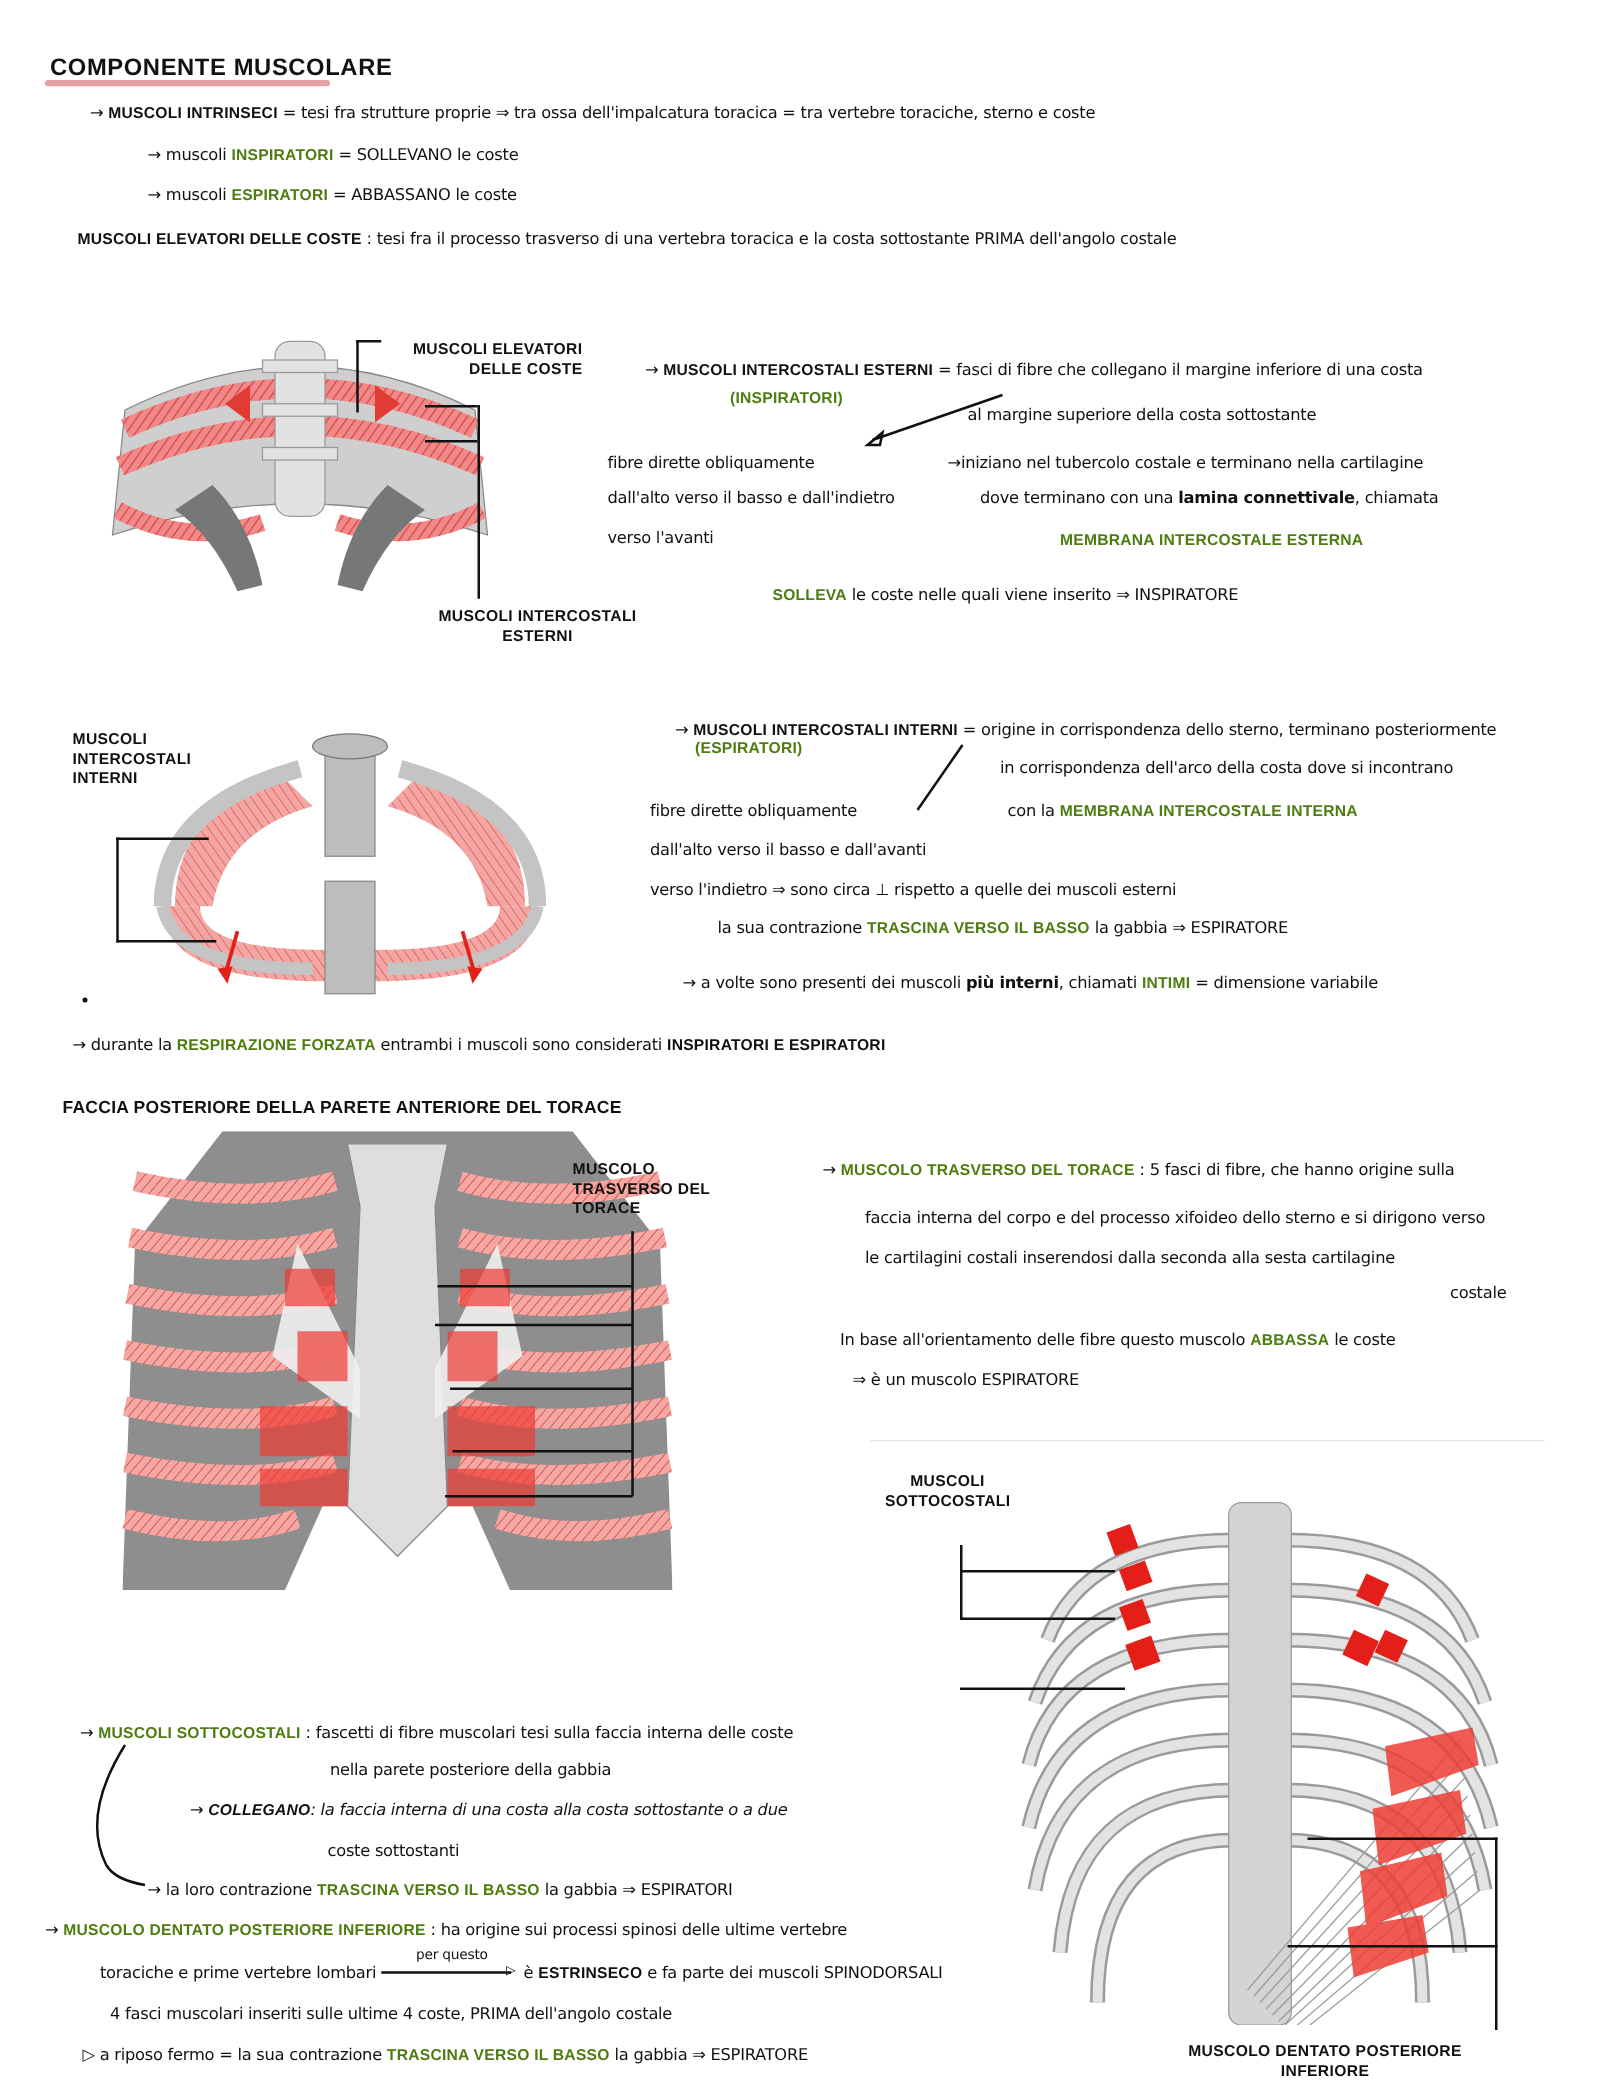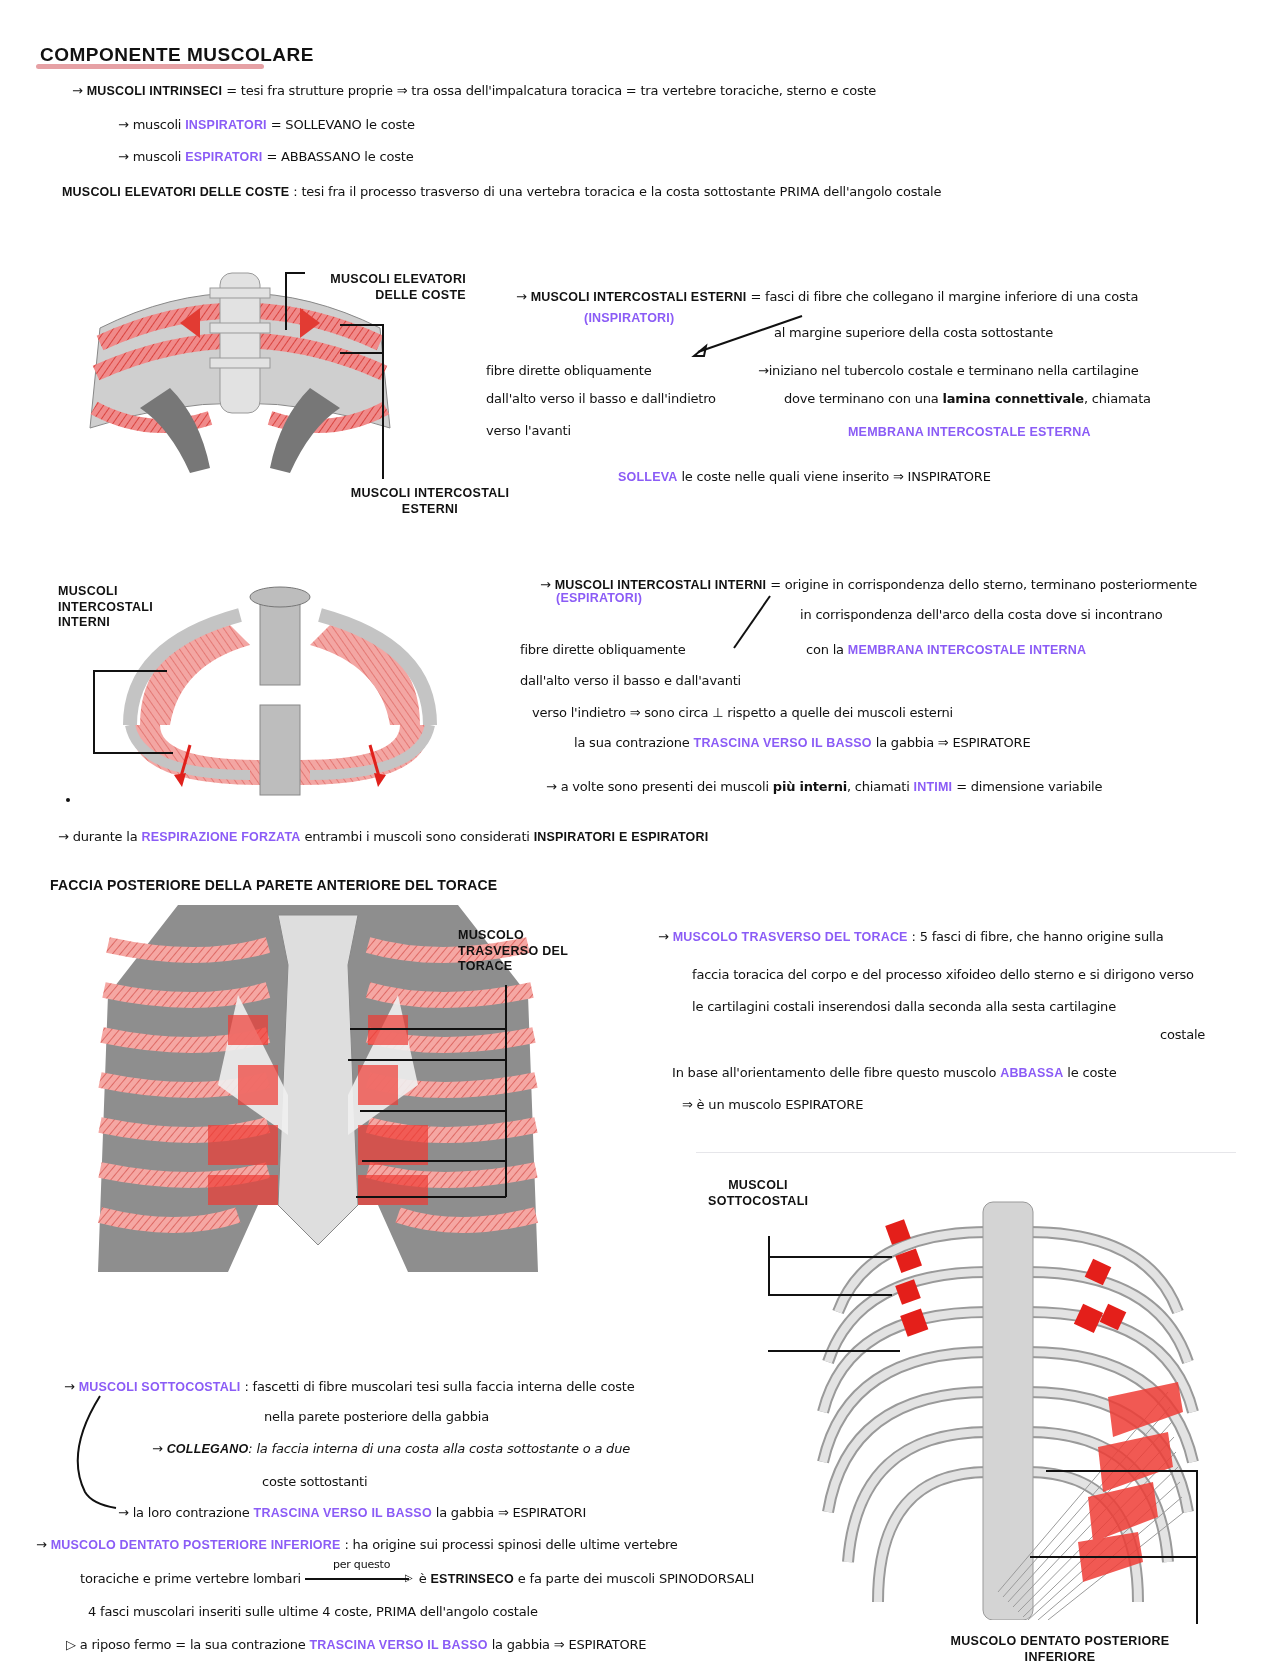--- a/index.html
+++ b/index.html
@@ -1,21 +1,21 @@
 <!DOCTYPE html>
 <html><head>
 <meta charset="utf-8">
 <style>
   html, body { margin:0; padding:0; background:#ffffff; }
   body { width:1280px; height:1680px; position:relative; overflow:hidden;
          font-family:"Liberation Sans", sans-serif; color:#111; }
   .abs { position:absolute; }
   .hw { font-family:"DejaVu Sans", sans-serif; font-size:13px; line-height:1; white-space:nowrap; letter-spacing:-0.2px; }
   .cap { font-family:"Liberation Sans", sans-serif; font-weight:bold; text-transform:uppercase; font-size:12.5px; letter-spacing:0.2px; }
-  .red { color:#8b5cf6; }
+  .red { color:#4d7c0f; }
   .title { font-size:19px; font-weight:bold; letter-spacing:0.5px; }
   .title-underline { height:5px; background:#e6a1a5; border-radius:3px; }
   .label { font-weight:bold; font-size:12.5px; text-transform:uppercase; line-height:1.25; letter-spacing:0.3px; }
   .figure { position:absolute; }
   svg { display:block; }
 </style>
 </head>
 <body>
 
 <div class="abs title-underline" style="left:36px;top:64px;width:228px;"></div>
@@ -139,21 +139,21 @@
 <div class="abs hw" style="left:800px;top:608px;">in corrispondenza dell'arco della costa dove si incontrano</div>
 <svg class="abs" style="left:726px;top:594px;" width="50" height="60">
   <line x1="44" y1="2" x2="8" y2="54" stroke="#111" stroke-width="2"></line>
 </svg>
 <div class="abs hw" style="left:806px;top:643px;">
   <span>con la</span>
   <span class="cap red">MEMBRANA INTERCOSTALE INTERNA</span>
 </div>
 <div class="abs hw" style="left:520px;top:643px;">fibre dirette obliquamente</div>
 <div class="abs hw" style="left:520px;top:674px;">dall'alto verso il basso e dall'avanti</div>
-<div class="abs hw" style="left:520px;top:706px;margin-left:12px;">verso l'indietro ⇒ sono circa ⊥ rispetto a quelle dei muscoli esterni</div>
+<div class="abs hw" style="left:520px;top:706px;">verso l'indietro ⇒ sono circa ⊥ rispetto a quelle dei muscoli esterni</div>
 <div class="abs hw" style="left:574px;top:736px;">
   <span>la sua contrazione</span>
   <span class="cap red">TRASCINA VERSO IL BASSO</span>
   <span>la gabbia ⇒ ESPIRATORE</span>
 </div>
 <div class="abs hw" style="left:546px;top:780px;">
   <span>→</span>
   <span>a volte sono presenti dei muscoli</span>
   <b>più interni</b><span>, chiamati</span>
   <span class="cap red">INTIMI</span>
@@ -213,21 +213,21 @@
 <div class="abs" style="left:348px;top:1059px;width:158px;height:2px;background:#111;"></div>
 <div class="abs" style="left:360px;top:1110px;width:146px;height:2px;background:#111;"></div>
 <div class="abs" style="left:362px;top:1160px;width:144px;height:2px;background:#111;"></div>
 <div class="abs" style="left:356px;top:1196px;width:150px;height:2px;background:#111;"></div>
 
 <div class="abs hw" style="left:658px;top:930px;">
   <span>→</span>
   <span class="cap red">MUSCOLO TRASVERSO DEL TORACE</span>
   <span>: 5 fasci di fibre, che hanno origine sulla</span>
 </div>
-<div class="abs hw" style="left:692px;top:968px;">faccia toracica del corpo e del processo xifoideo dello sterno e si dirigono verso</div>
+<div class="abs hw" style="left:692px;top:968px;">faccia interna del corpo e del processo xifoideo dello sterno e si dirigono verso</div>
 <div class="abs hw" style="left:692px;top:1000px;">le cartilagini costali inserendosi dalla seconda alla sesta cartilagine</div>
 <div class="abs hw" style="left:1160px;top:1028px;">costale</div>
 <div class="abs hw" style="left:672px;top:1066px;">
   <span>In base all'orientamento delle fibre questo muscolo</span>
   <span class="cap red">ABBASSA</span>
   <span>le coste</span>
 </div>
 <div class="abs hw" style="left:682px;top:1098px;">⇒ è un muscolo ESPIRATORE</div>
 <div class="abs" style="left:696px;top:1152px;width:540px;height:1px;background:#e6e6ea;"></div>
 

